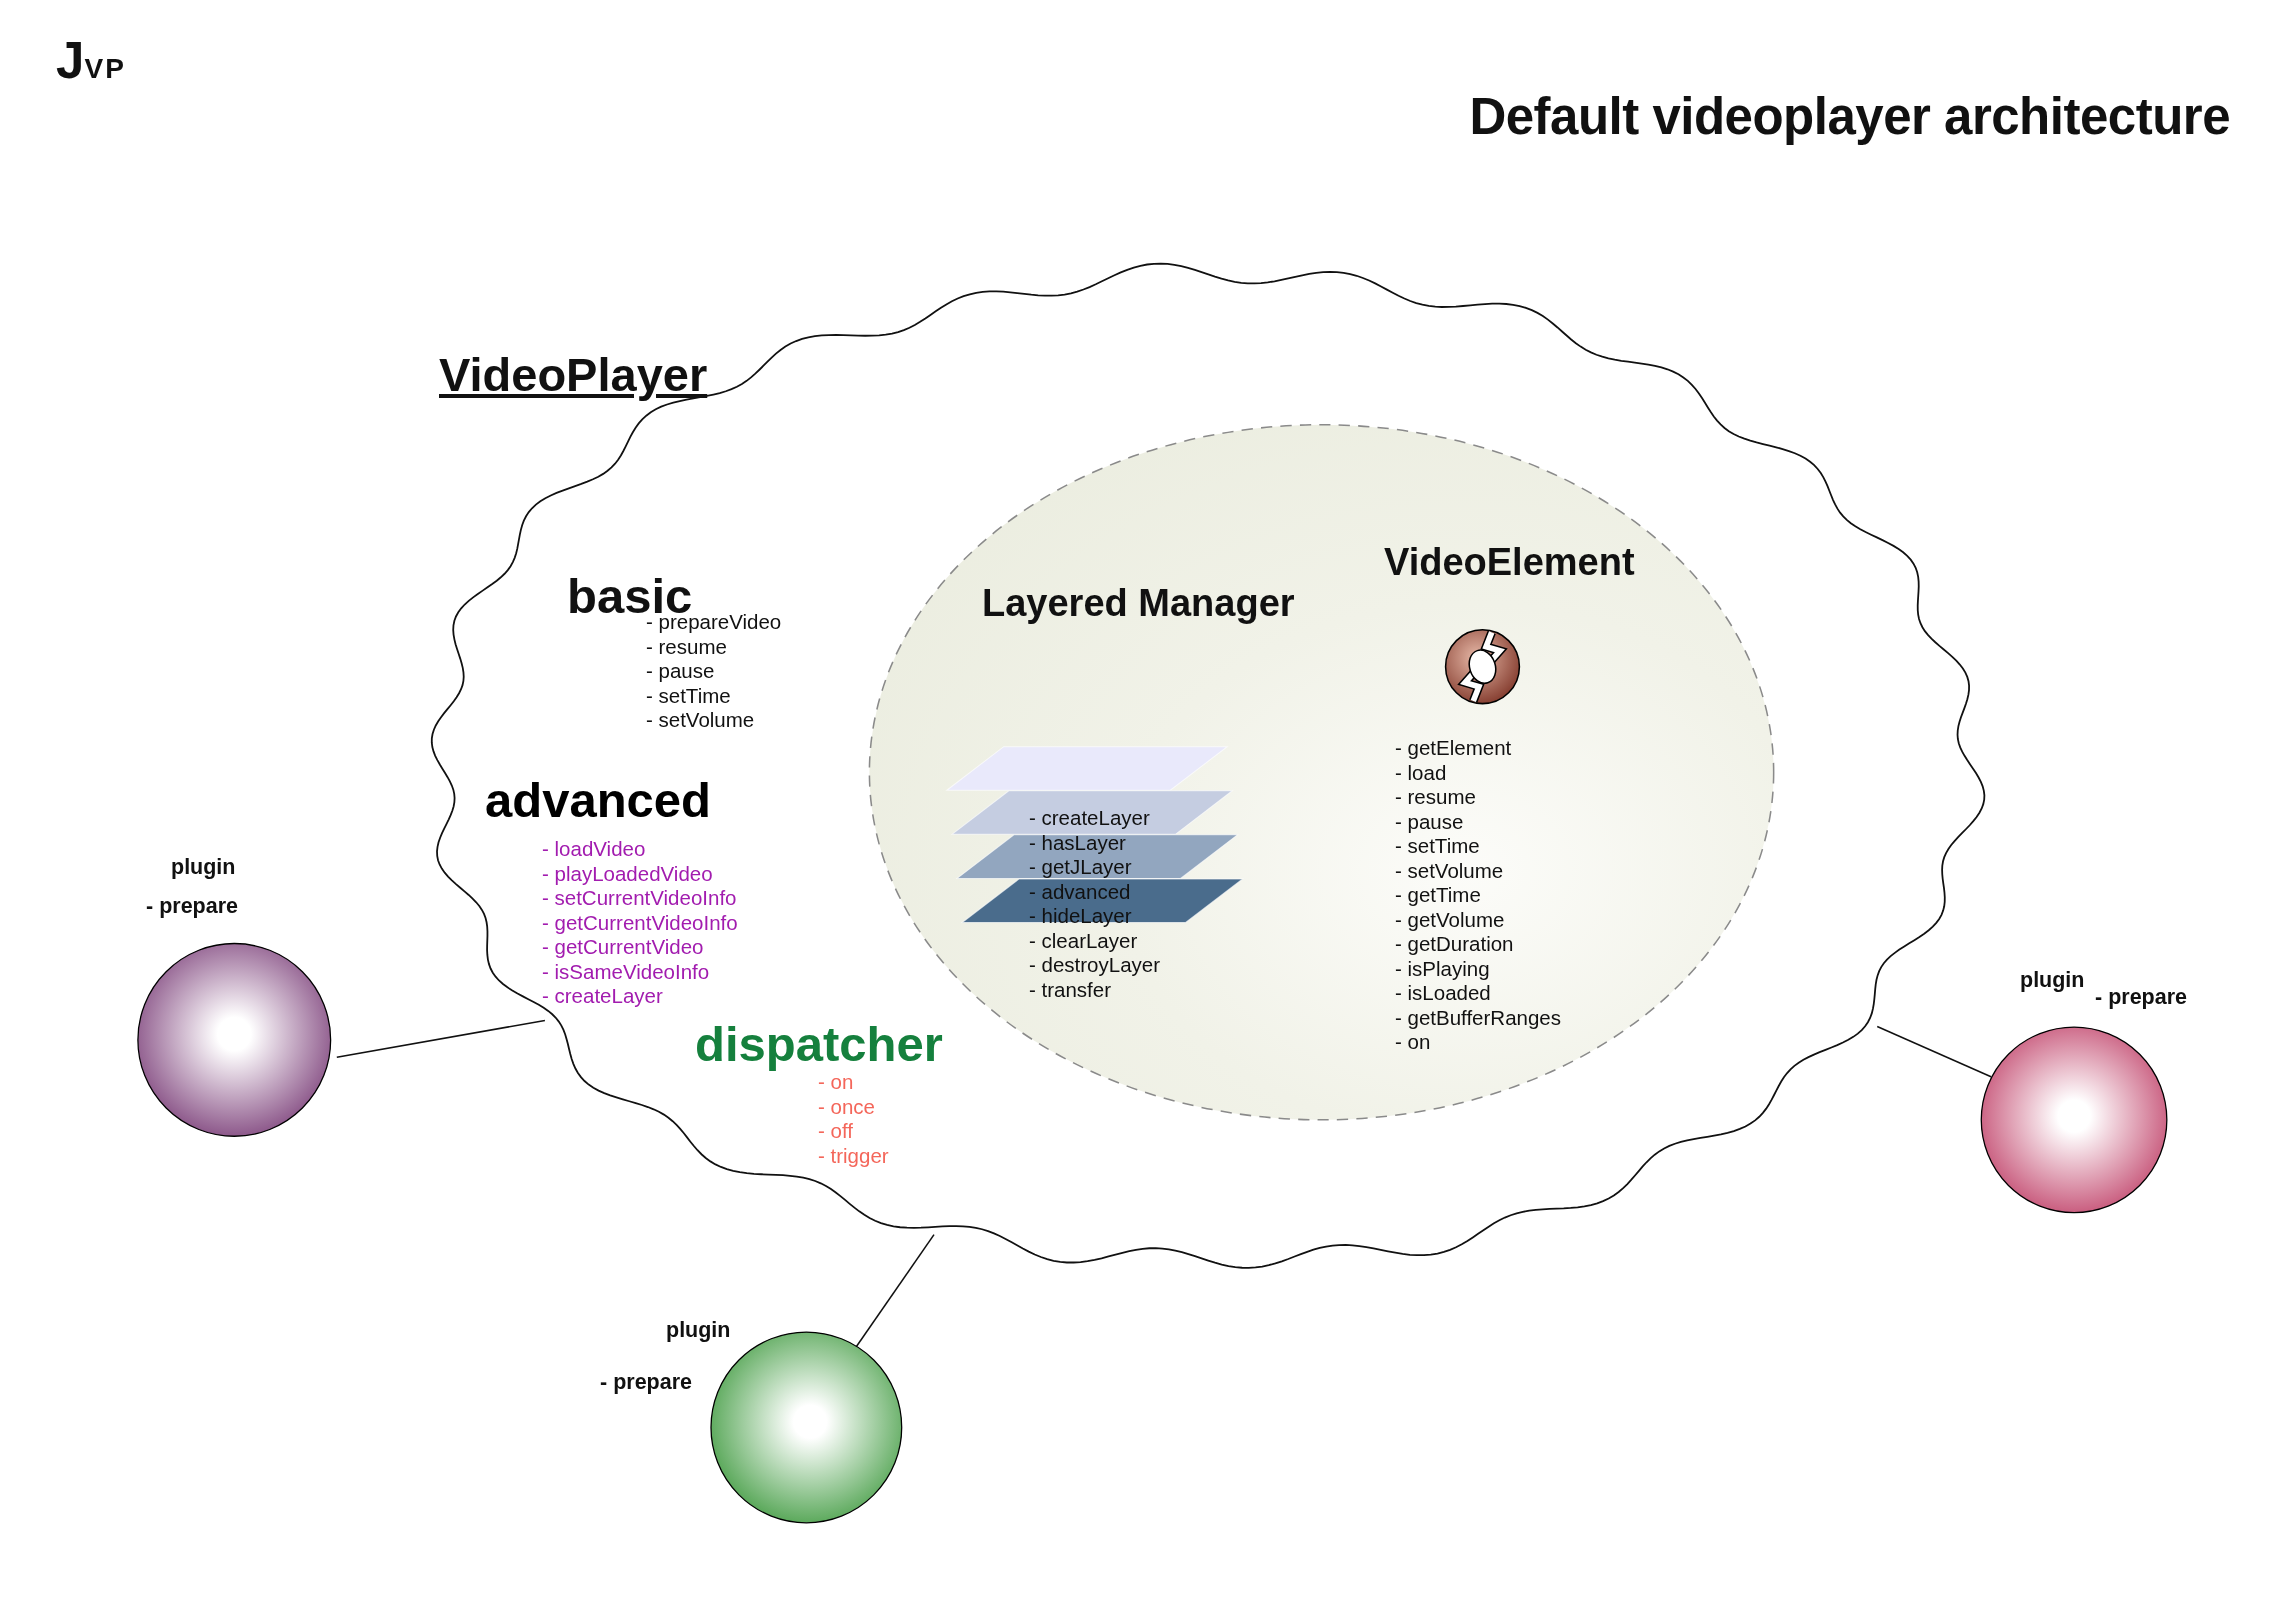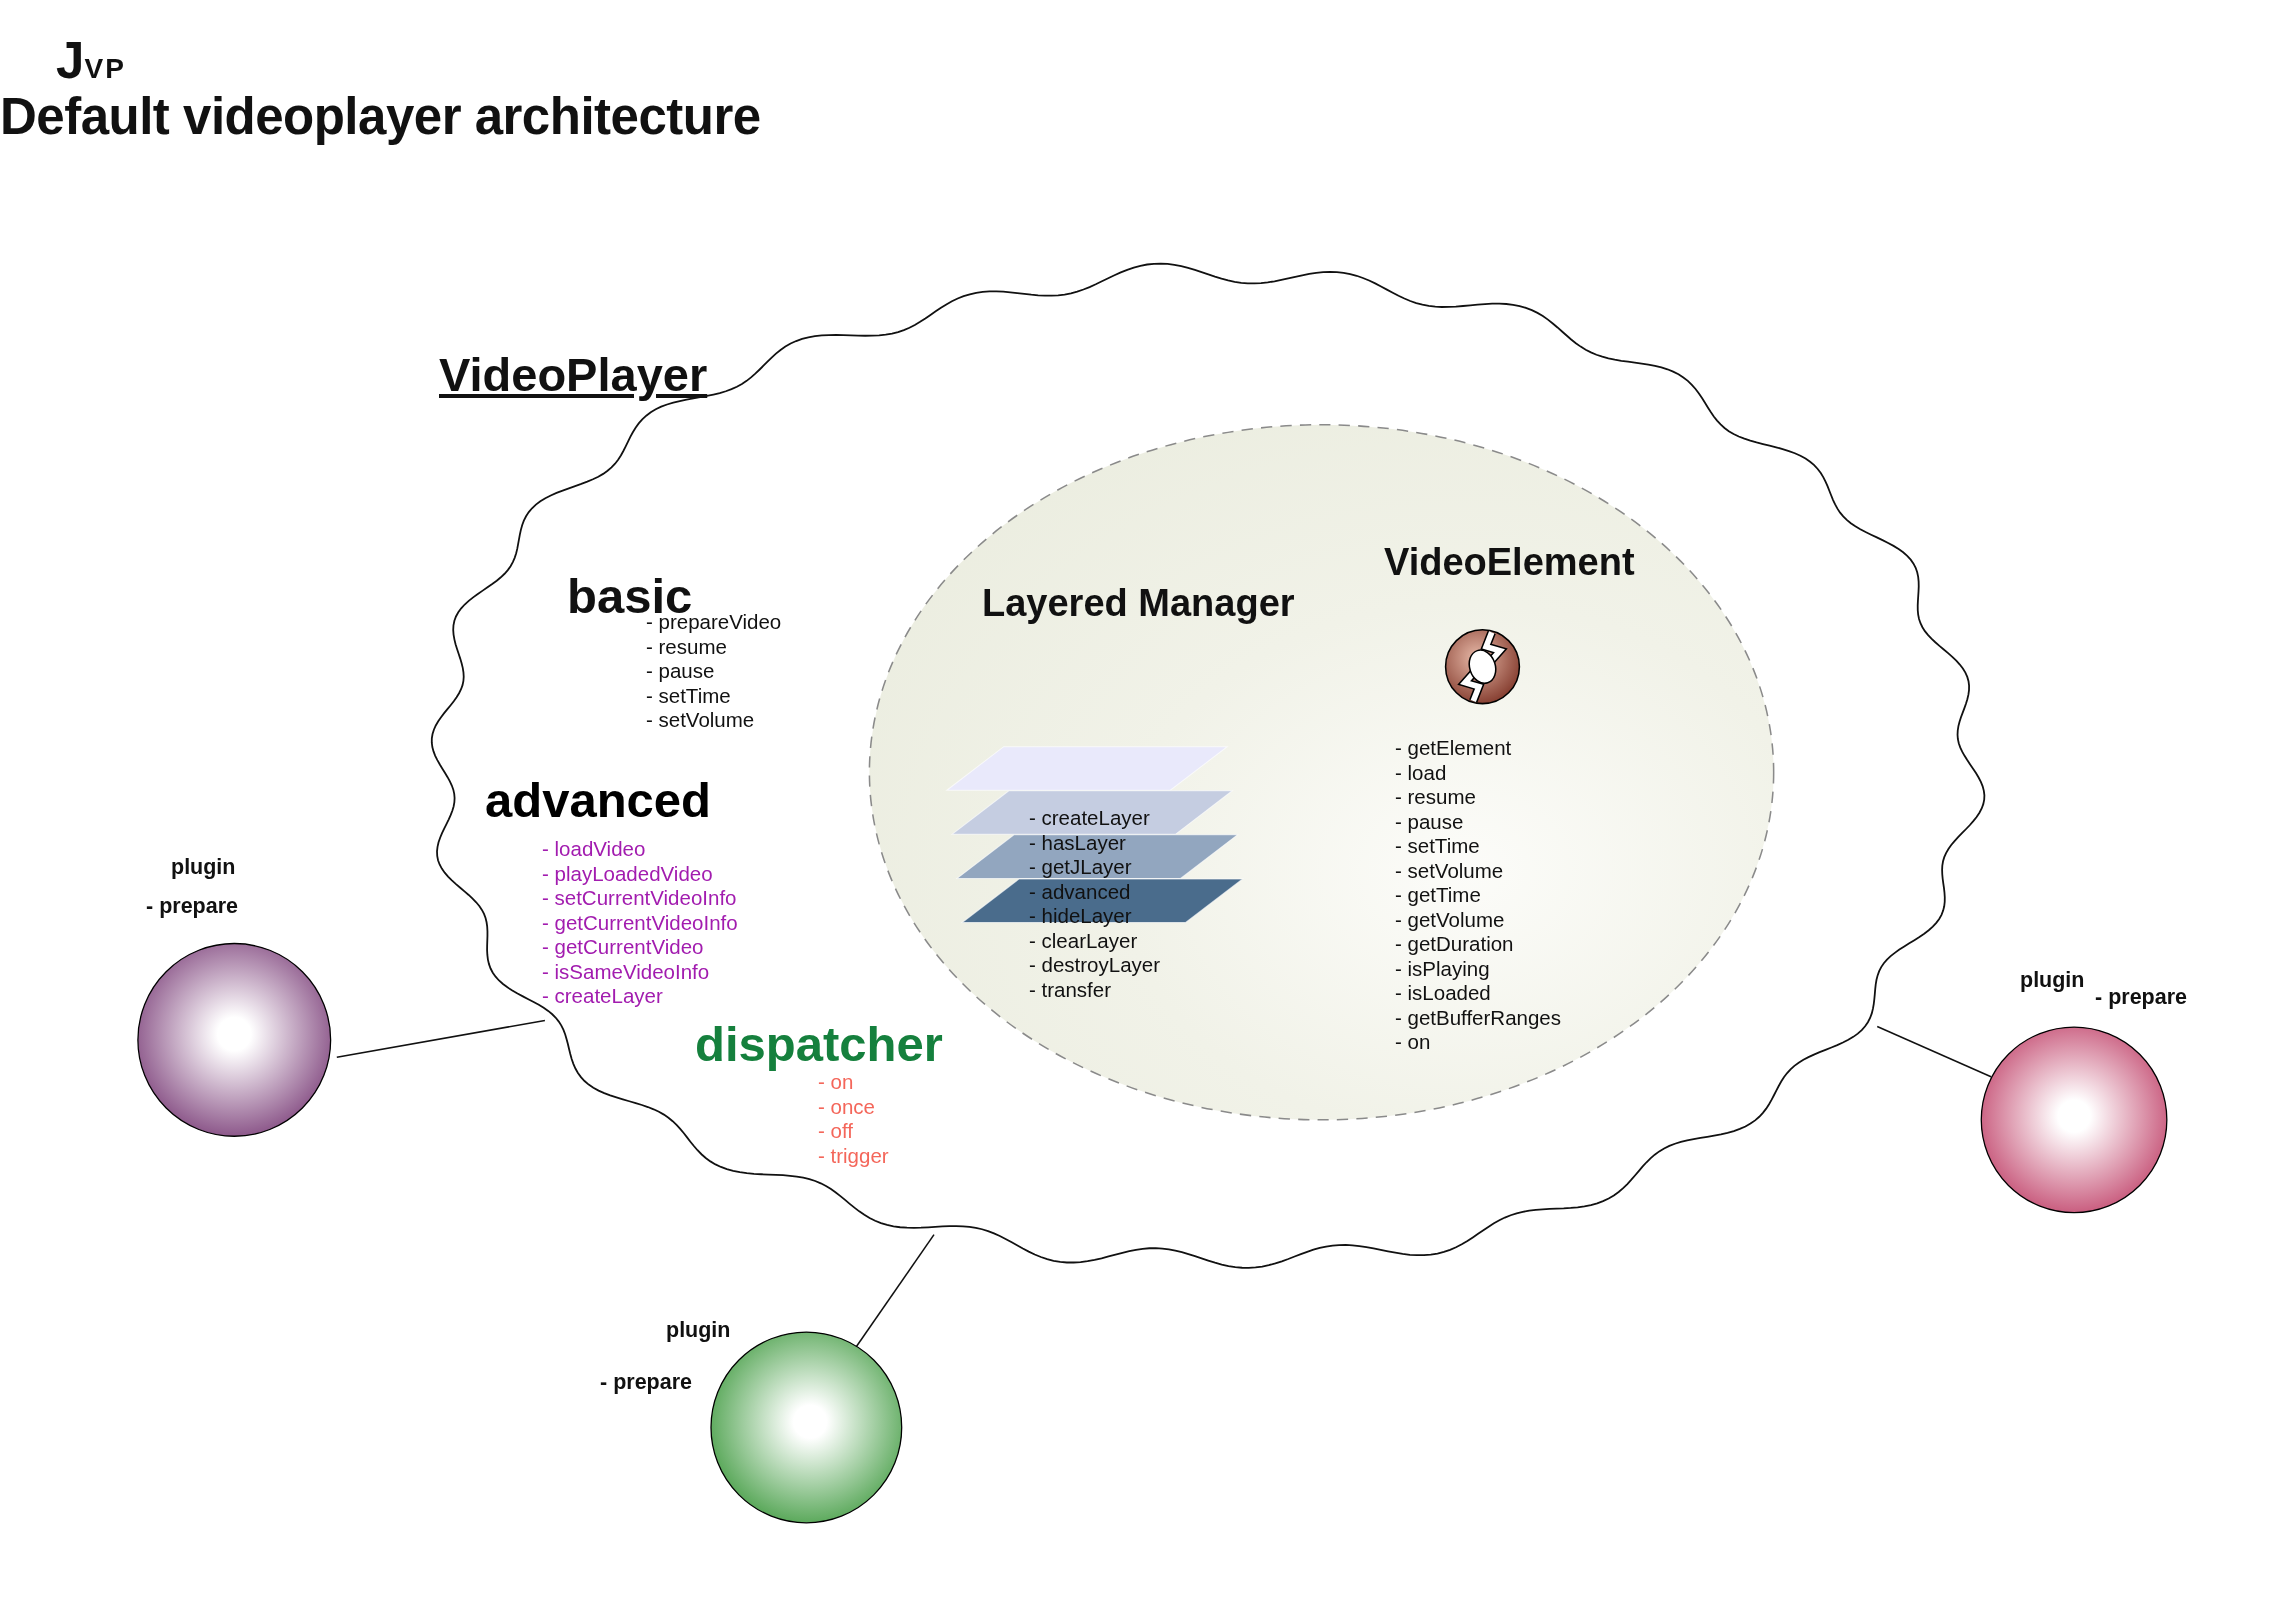--- a/index.html
+++ b/index.html
@@ -2,21 +2,21 @@
 <html style="font-size:8.2px"><head>
 <meta charset="utf-8">
 <style>
   html,body{margin:0;padding:0;background:#fff;}
   #stage{
     position:relative;width:2295px;height:1622px;overflow:hidden;
     font-family:"Liberation Sans",sans-serif;color:#111;background:#fff;
   }
   .abs{position:absolute;margin:0;padding:0;}
   svg{position:absolute;left:0;top:0;}
-  .title{left:0;top:87px;width:2230px;text-align:left;font-size:51px;font-weight:bold;letter-spacing:-0.5px;}
+  .title{left:0;top:87px;width:2230px;text-align:right;font-size:51px;font-weight:bold;letter-spacing:-0.5px;}
   .logo{left:56px;top:31px;font-weight:bold;}
   .logo-j{font-size:51px;}
   .logo-vp{font-size:28px;letter-spacing:2.1px;}
   .vp-label{left:439px;top:347px;font-size:47px;font-weight:bold;text-decoration:underline;}
   .heading{font-size:49px;font-weight:bold;}
   .h-basic{left:567px;top:568px;}
   .h-advanced{left:485px;top:772px;}
   .h-dispatcher{left:695px;top:1016px;}
   .h-lm{left:982px;top:582px;font-size:38px;}
   .h-ve{left:1384px;top:541px;font-size:38px;}

